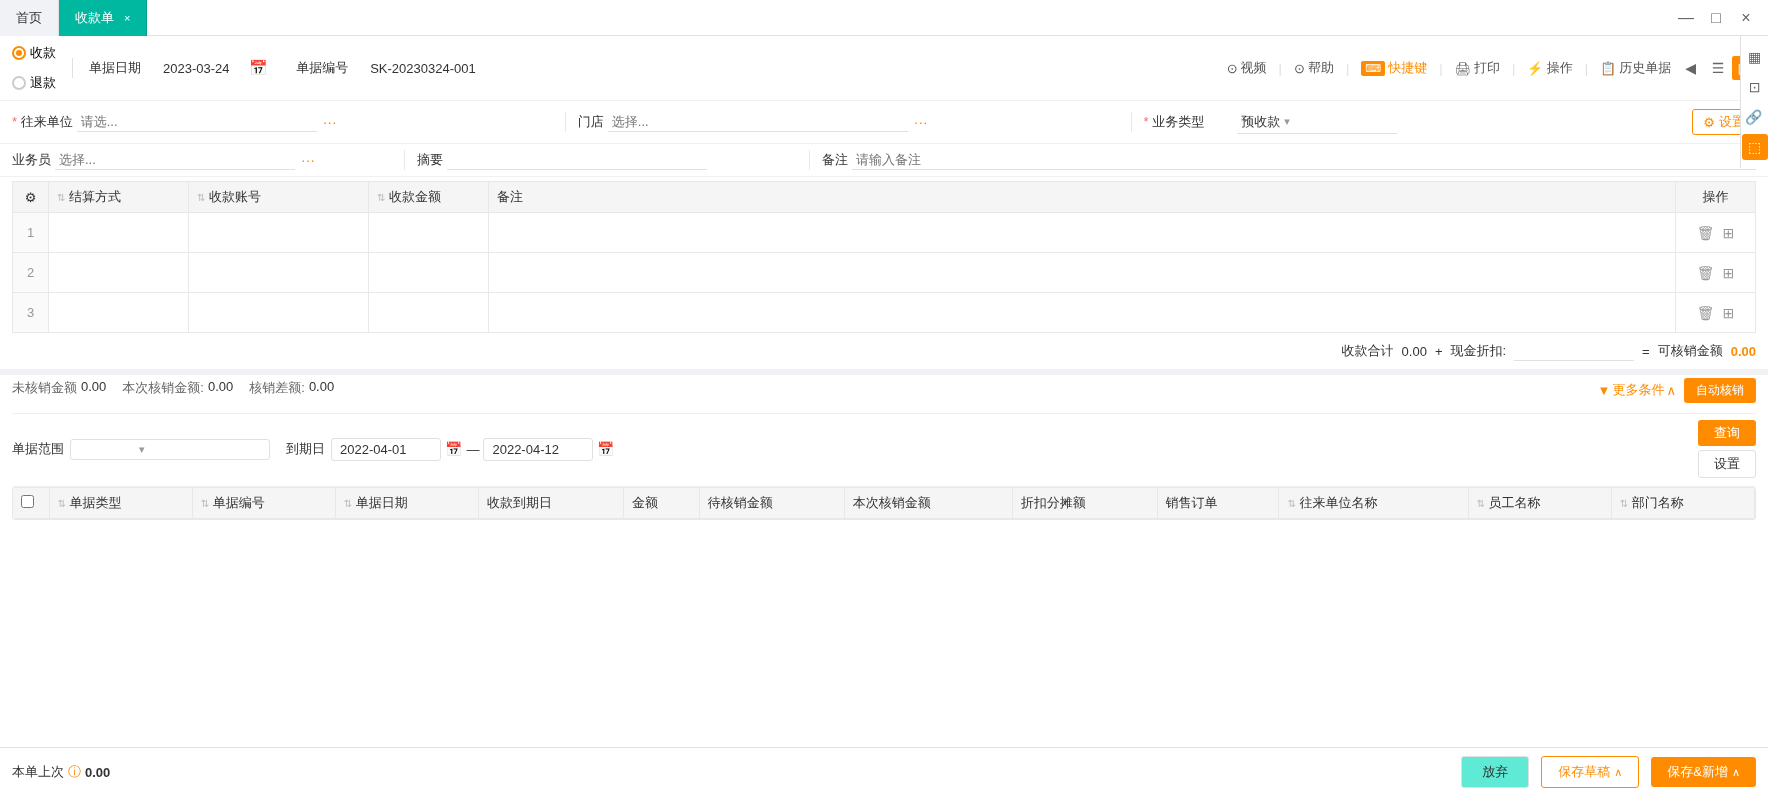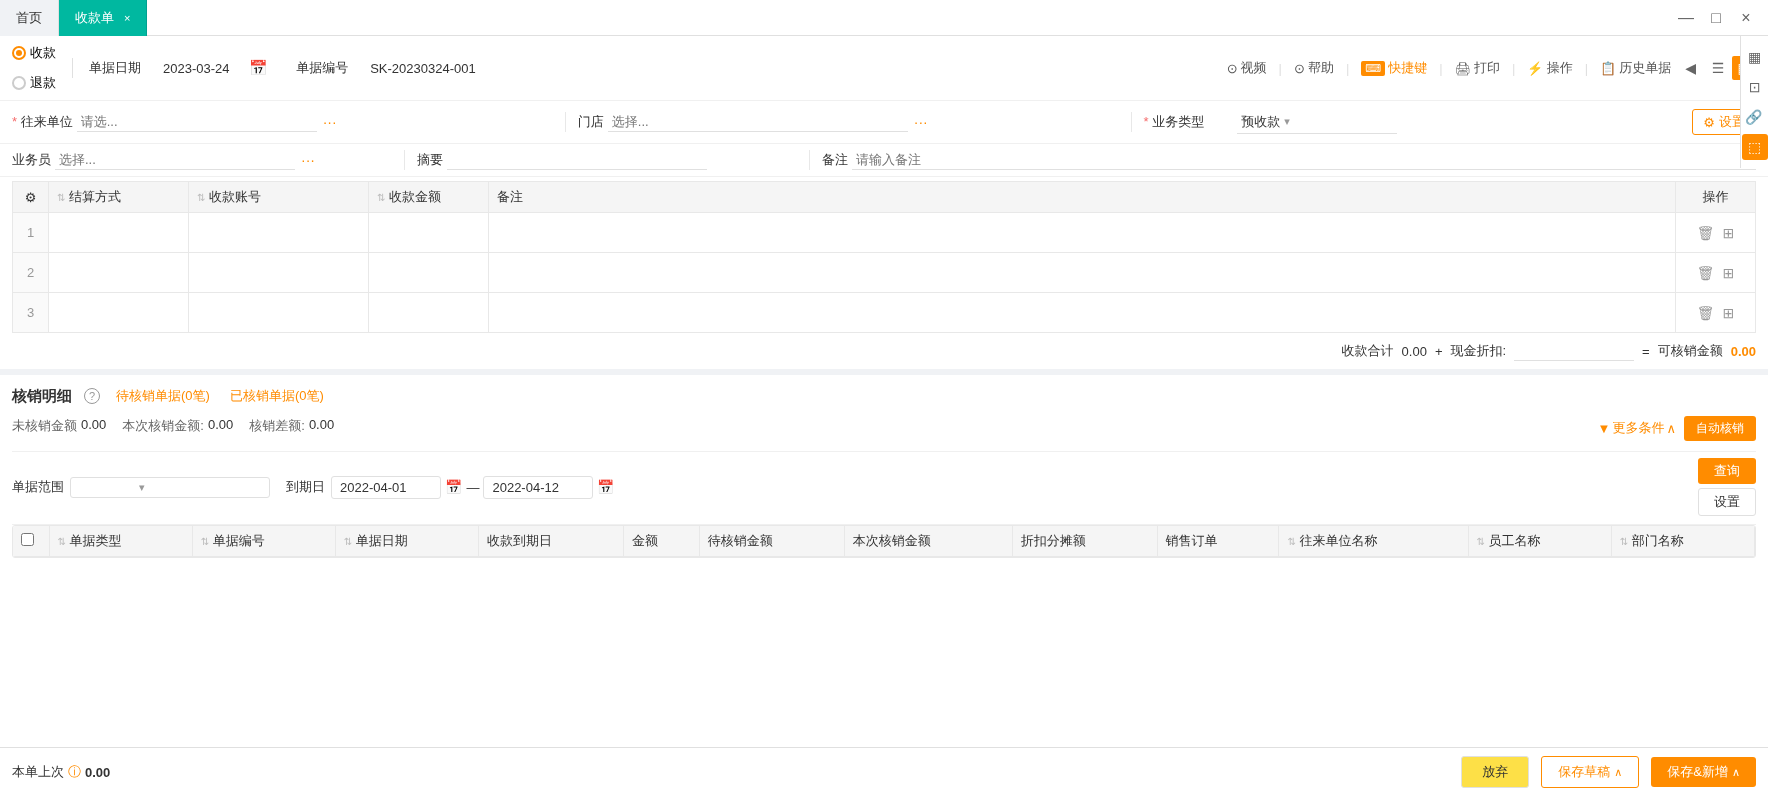--- a/index.html
+++ b/index.html
@@ -193,21 +193,21 @@
     .bottom-bar {
       display: flex; align-items: center; padding: 8px 12px; background: #fff;
       border-top: 1px solid #e0e0e0; gap: 12px; margin-top: auto;
     }
     .bottom-stat { display: flex; gap: 4px; align-items: center; }
     .bottom-stat-label { color: #333; }
     .bottom-stat-icon { color: #ff8c00; font-size: 13px; cursor: pointer; }
     .bottom-stat-value { color: #333; font-weight: bold; }
     .bottom-spacer { flex: 1; }
     .btn-abandon {
-      border: 1px solid #e0e0e0; background: #fde047; color: #333; border-radius: 3px;
+      border: 1px solid #e0e0e0; background: #5eead4; color: #333; border-radius: 3px;
       padding: 6px 20px; cursor: pointer; font-size: 13px;
     }
     .btn-save-draft {
       border: 1px solid #ff8c00; background: #fff; color: #ff8c00; border-radius: 3px;
       padding: 6px 16px; cursor: pointer; font-size: 13px; display: flex; align-items: center; gap: 4px;
     }
     .btn-save-new {
       background: #ff8c00; color: #fff; border: none; border-radius: 3px;
       padding: 6px 16px; cursor: pointer; font-size: 13px; display: flex; align-items: center; gap: 4px;
     }
@@ -433,30 +433,20 @@
       <input class="summary-input" type="text" style="">
       <span class="summary-eq">=</span>
       <span class="summary-label">可核销金额</span>
       <span class="summary-orange">0.00</span>
     </div>
 
   </div>
 
   <div class="reconcile-section" style="flex:1;overflow:hidden;background:#fff;">
 
-    <div class="reconcile-header">
-      <span class="reconcile-title">核销明细</span>
-      <div class="reconcile-info-icon">?</div>
-      <div class="reconcile-tab">
-        <span>待核销单据(0笔)</span>
-      </div>
-      <div class="reconcile-tab">
-        <span>已核销单据(0笔)</span>
-      </div>
-    </div>
 
     <div style="display:flex; align-items:center; padding-bottom:8px;">
       <div class="reconcile-stats">
         <div class="stat-item">
           <span class="stat-label">未核销金额</span>
           <span class="stat-value">0.00</span>
         </div>
         <div class="stat-item">
           <span class="stat-label">本次核销金额:</span>
           <span class="stat-value">0.00</span>

